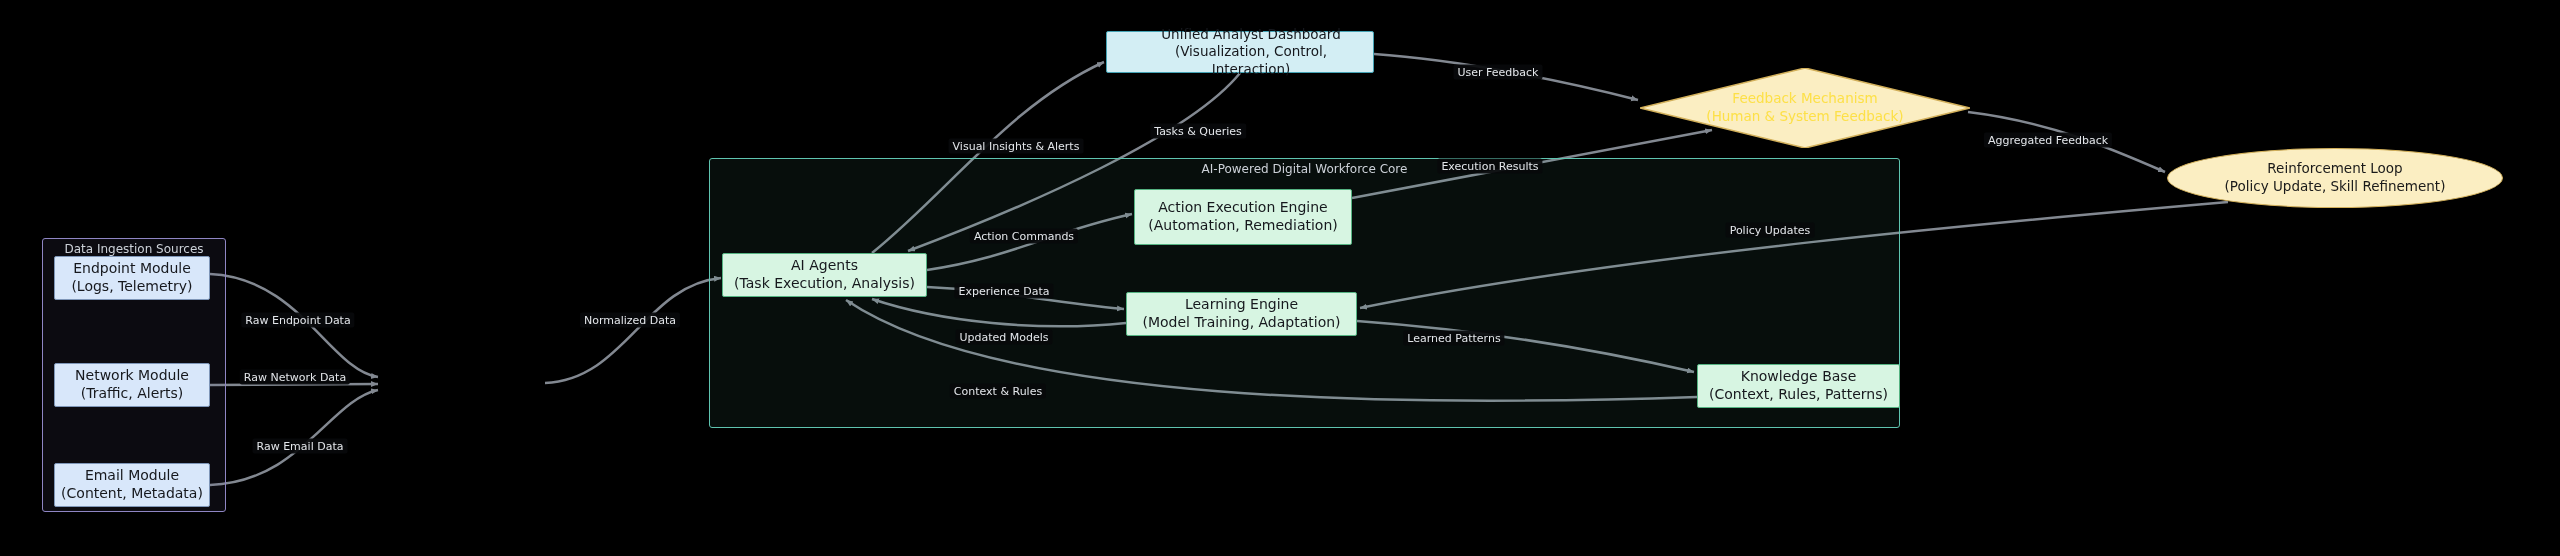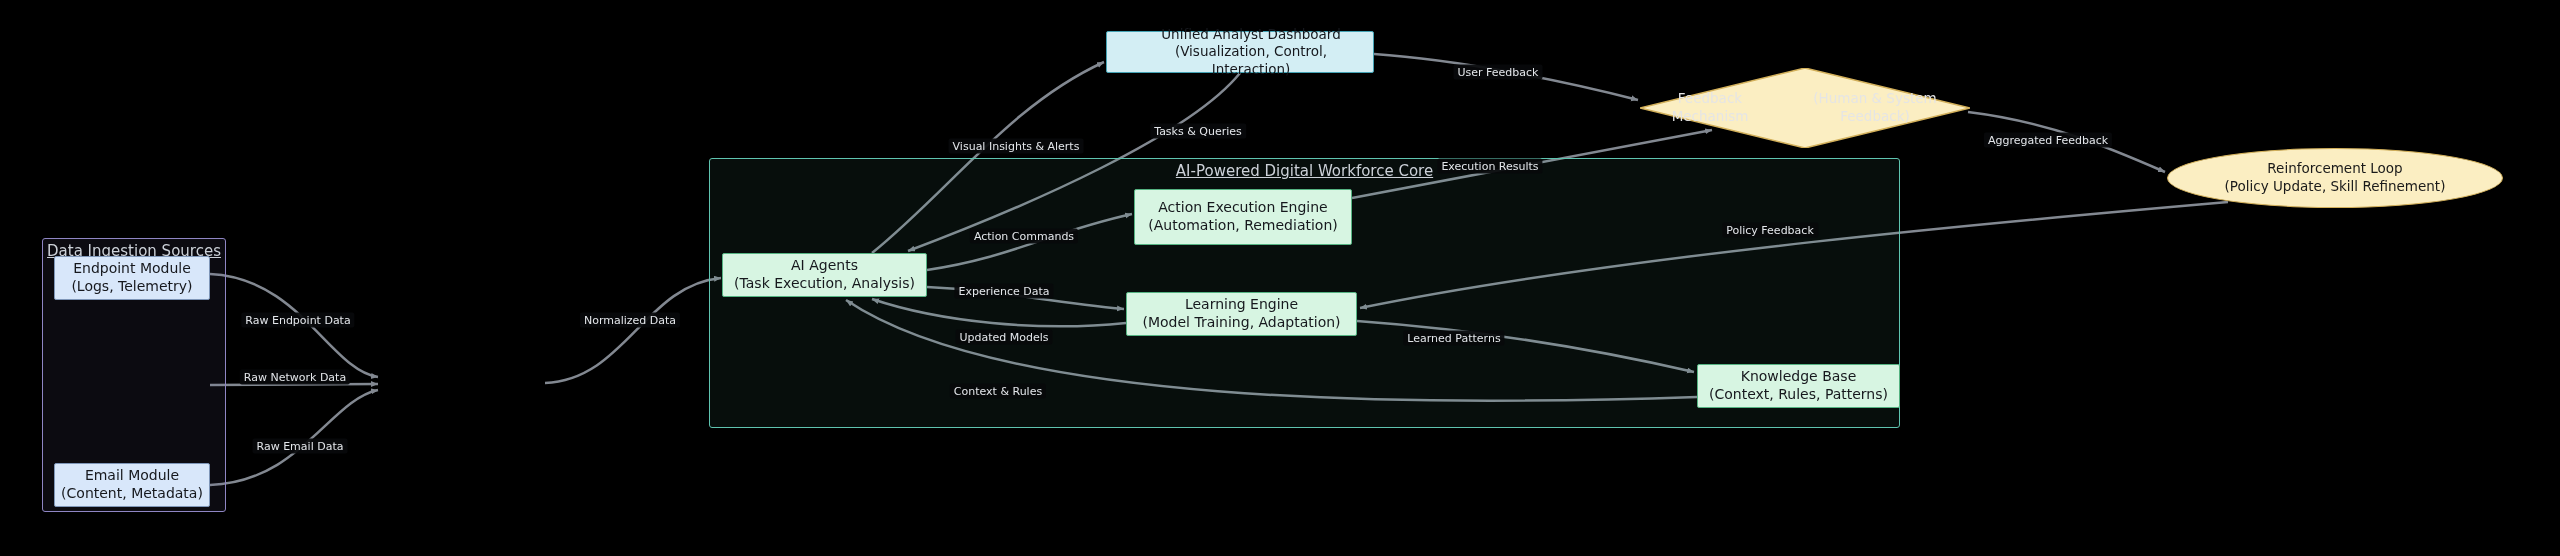--- a/index.html
+++ b/index.html
@@ -18,28 +18,28 @@
     border:1.5px solid;border-radius:2px;padding:2px 6px;
   }
   .blue{background:var(--blueFill);border-color:var(--blueBorder);}
   .cyan{background:var(--cyanFill);border-color:var(--cyanBorder);padding-left:28px;}
   .green{background:var(--greenFill);border-color:var(--greenBorder);}
   .container-box{position:absolute;box-sizing:border-box;border:1.5px solid;border-radius:3px;}
   .sources-box{border-color:var(--purpleBorder);background:rgba(120,110,170,0.10);}
   .core-box{border-color:var(--coreBorder);background:rgba(95,196,176,0.07);}
   .container-label{
     position:absolute;top:3px;left:0;right:0;text-align:center;
-    font-size:15px;color:var(--containerLabelText,#ccd1d8);text-decoration:underline;
+    font-size:12px;color:var(--containerLabelText,#ccd1d8);
   }
   .diamond-node{position:absolute;}
   .diamond-node svg{position:absolute;left:0;top:0;width:100%;height:100%;}
   .diamond-shape{fill:var(--yellowFill);stroke:var(--yellowBorder);stroke-width:1.5;vector-effect:non-scaling-stroke;}
   .shape-text{
-    position:absolute;inset:0;display:flex;flex-direction:row;align-items:center;
-    justify-content:center;text-align:center;font-size:13.5px;line-height:1.3;color:#e5e5e5;
+    position:absolute;inset:0;display:flex;flex-direction:column;align-items:center;
+    justify-content:center;text-align:center;font-size:13.5px;line-height:1.3;color:#fde047;
   }
   .ellipse-node{
     position:absolute;box-sizing:border-box;background:var(--yellowFill);
     border:1.5px solid var(--yellowBorder);border-radius:50%;
     display:flex;flex-direction:column;align-items:center;justify-content:center;
     text-align:right;font-size:13.5px;line-height:1.3;color:#1a1a1a;
   }
   .elabel{
     position:absolute;transform:translate(-50%,-50%);white-space:nowrap;
     background:rgba(8,9,11,0.92);color:var(--labelText,#e3e6ea);
@@ -78,20 +78,24 @@
     <div class="container-label">Data Ingestion Sources</div>
   </div>
   <div class="container-box core-box" style="left:709px;top:158px;width:1191px;height:270px">
     <div class="container-label">AI-Powered Digital Workforce Core</div>
   </div>
 
   <div class="node blue" style="left:54px;top:256px;width:156px;height:44px">
     <span>Endpoint Module</span>
     <span>(Logs, Telemetry)</span>
   </div>
+  <div class="node blue" style="left:54px;top:363px;width:156px;height:44px">
+    <span>Network Module</span>
+    <span>(Traffic, Alerts)</span>
+  </div>
   <div class="node blue" style="left:54px;top:463px;width:156px;height:44px">
     <span>Email Module</span>
     <span>(Content, Metadata)</span>
   </div>
   <div class="node cyan" style="left:1106px;top:31px;width:268px;height:42px;font-size:13.5px">
     <span>Unified Analyst Dashboard</span>
     <span>(Visualization, Control, Interaction)</span>
   </div>
   <div class="node green" style="left:722px;top:253px;width:205px;height:44px">
     <span>AI Agents</span>
@@ -127,20 +131,20 @@
 
   <div class="elabel" style="left:298px;top:320px">Raw Endpoint Data</div>
   <div class="elabel" style="left:295px;top:377px">Raw Network Data</div>
   <div class="elabel" style="left:300px;top:446px">Raw Email Data</div>
   <div class="elabel" style="left:630px;top:320px">Normalized Data</div>
   <div class="elabel" style="left:1016px;top:146px">Visual Insights &amp; Alerts</div>
   <div class="elabel" style="left:1198px;top:131px">Tasks &amp; Queries</div>
   <div class="elabel" style="left:1498px;top:72px">User Feedback</div>
   <div class="elabel" style="left:1490px;top:166px">Execution Results</div>
   <div class="elabel" style="left:2048px;top:140px">Aggregated Feedback</div>
-  <div class="elabel" style="left:1770px;top:230px">Policy Feedback</div>
+  <div class="elabel" style="left:1770px;top:230px">Policy Updates</div>
   <div class="elabel" style="left:1024px;top:236px">Action Commands</div>
   <div class="elabel" style="left:1004px;top:291px">Experience Data</div>
   <div class="elabel" style="left:1004px;top:337px">Updated Models</div>
   <div class="elabel" style="left:1454px;top:338px">Learned Patterns</div>
   <div class="elabel" style="left:998px;top:391px">Context &amp; Rules</div>
 
 </div>
 
 </body></html>

